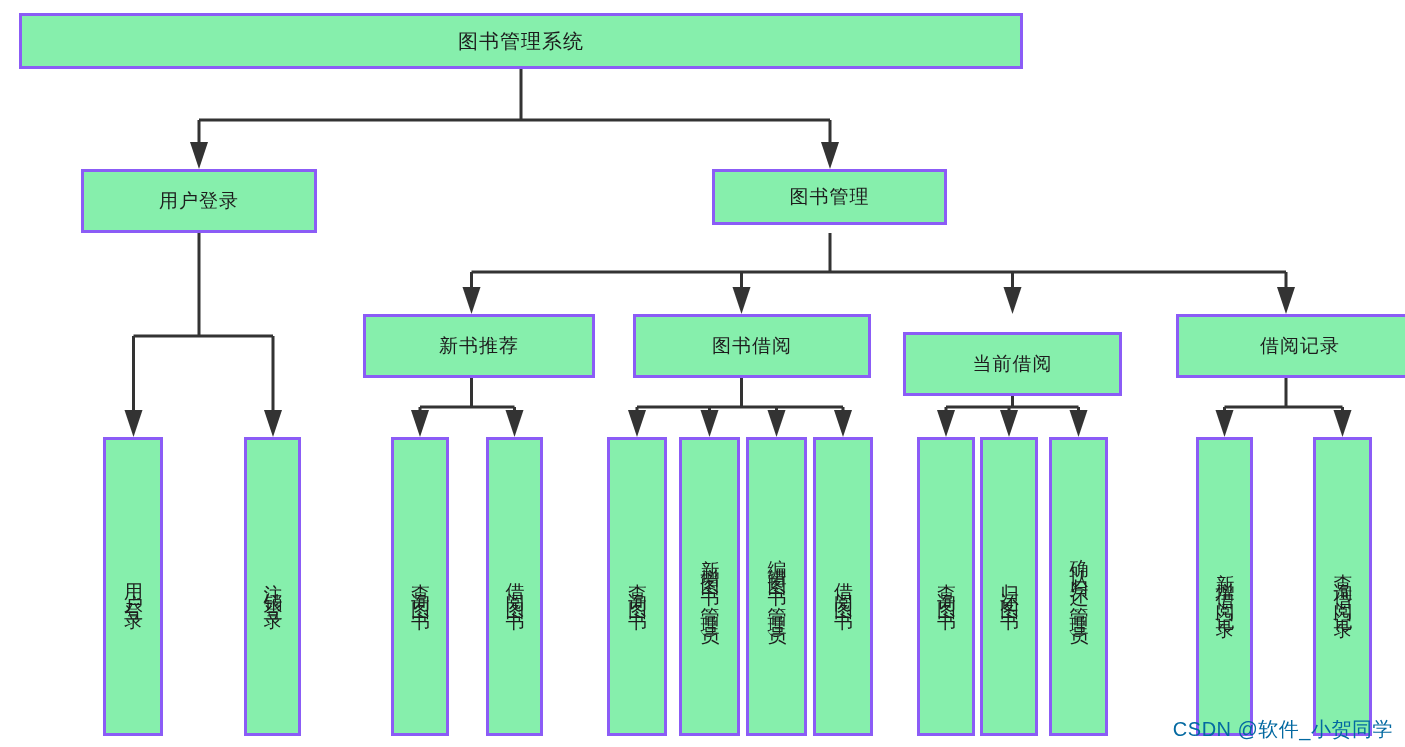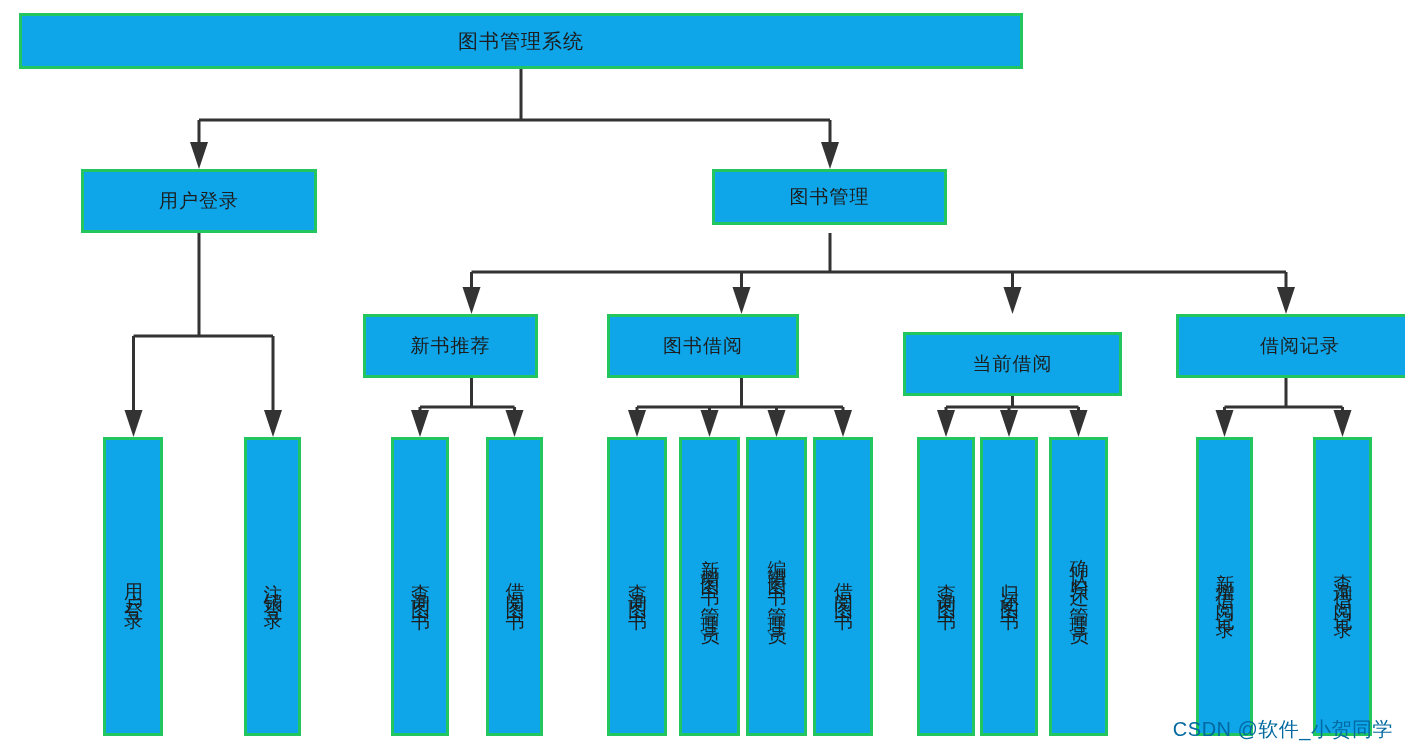--- a/index.html
+++ b/index.html
@@ -13,43 +13,43 @@
   }
   .wires {
     position: absolute;
     left: 0; top: 0;
     width: 1405px; height: 747px;
     pointer-events: none;
   }
   .box {
     position: absolute;
     box-sizing: border-box;
-    background: #0ea5e9;
-    border: 3px solid #22c55e;
+    background: #86efac;
+    border: 3px solid #8b5cf6;
     display: flex;
     align-items: center;
     justify-content: center;
     color: #1d1d1d;
     font-size: 19px;
     letter-spacing: 1px;
     z-index: 2;
   }
   .box .lbl { white-space: nowrap; }
   .vbox .lbl {
     writing-mode: vertical-rl;
     text-orientation: mixed;
     letter-spacing: 0.5em;
     white-space: normal;
     line-height: 1.1;
   }
   .root-box   { left: 19px;  top: 13px;  width: 1004px; height: 56px; font-size: 20px; }
   .n-user     { left: 81px;  top: 169px; width: 236px;  height: 64px; }
   .n-bookmgmt { left: 712px; top: 169px; width: 235px;  height: 56px; }
-  .n-newbook  { left: 363px; top: 314px; width: 175px;  height: 64px; justify-content: center; }
-  .n-borrow   { left: 607px; top: 314px; width: 192px;  height: 64px; }
+  .n-newbook  { left: 363px; top: 314px; width: 232px;  height: 64px; justify-content: center; }
+  .n-borrow   { left: 633px; top: 314px; width: 238px;  height: 64px; }
   .n-current  { left: 903px; top: 332px; width: 219px;  height: 64px; }
   .n-records  { left: 1176px;top: 314px; width: 248px;  height: 64px; }
   .leaf { top: 437px; height: 299px; }
   .l-a1 { left: 103px;  width: 60px; }
   .l-a2 { left: 244px;  width: 57px; }
   .l-b1 { left: 391px;  width: 58px; }
   .l-b2 { left: 486px;  width: 57px; }
   .l-c1 { left: 607px;  width: 60px; }
   .l-c2 { left: 679px;  width: 61px; }
   .l-c3 { left: 746px;  width: 61px; }

